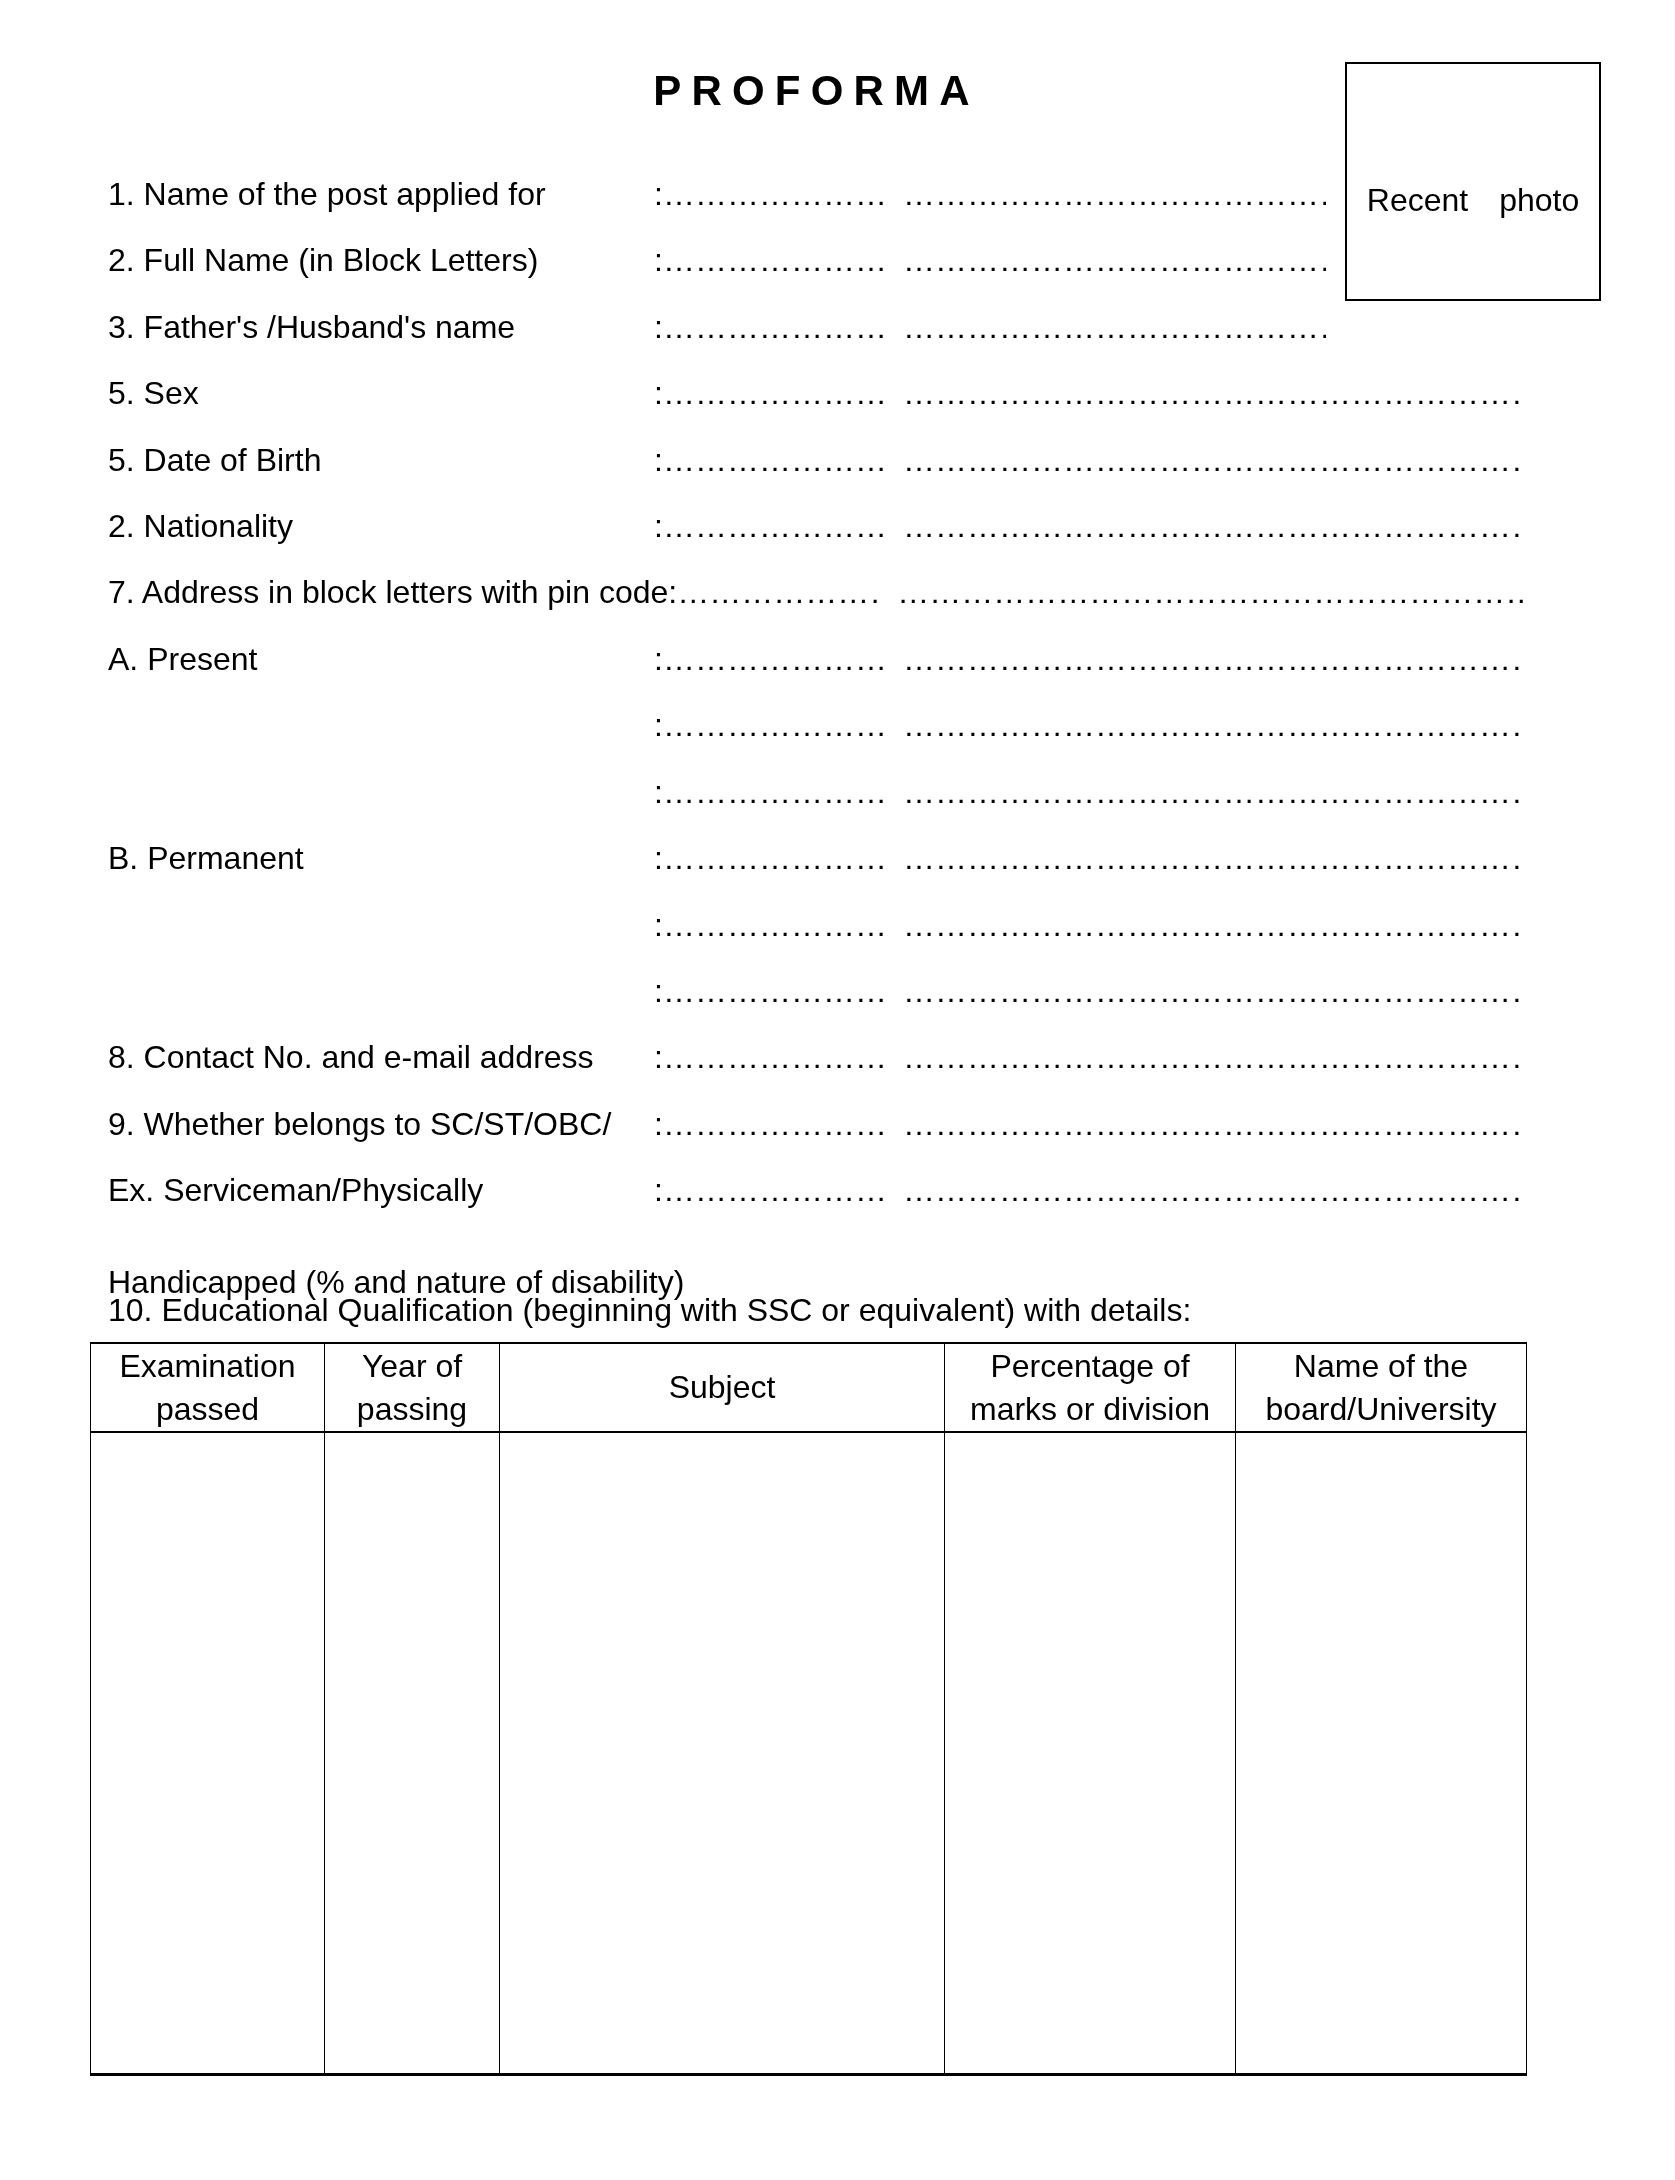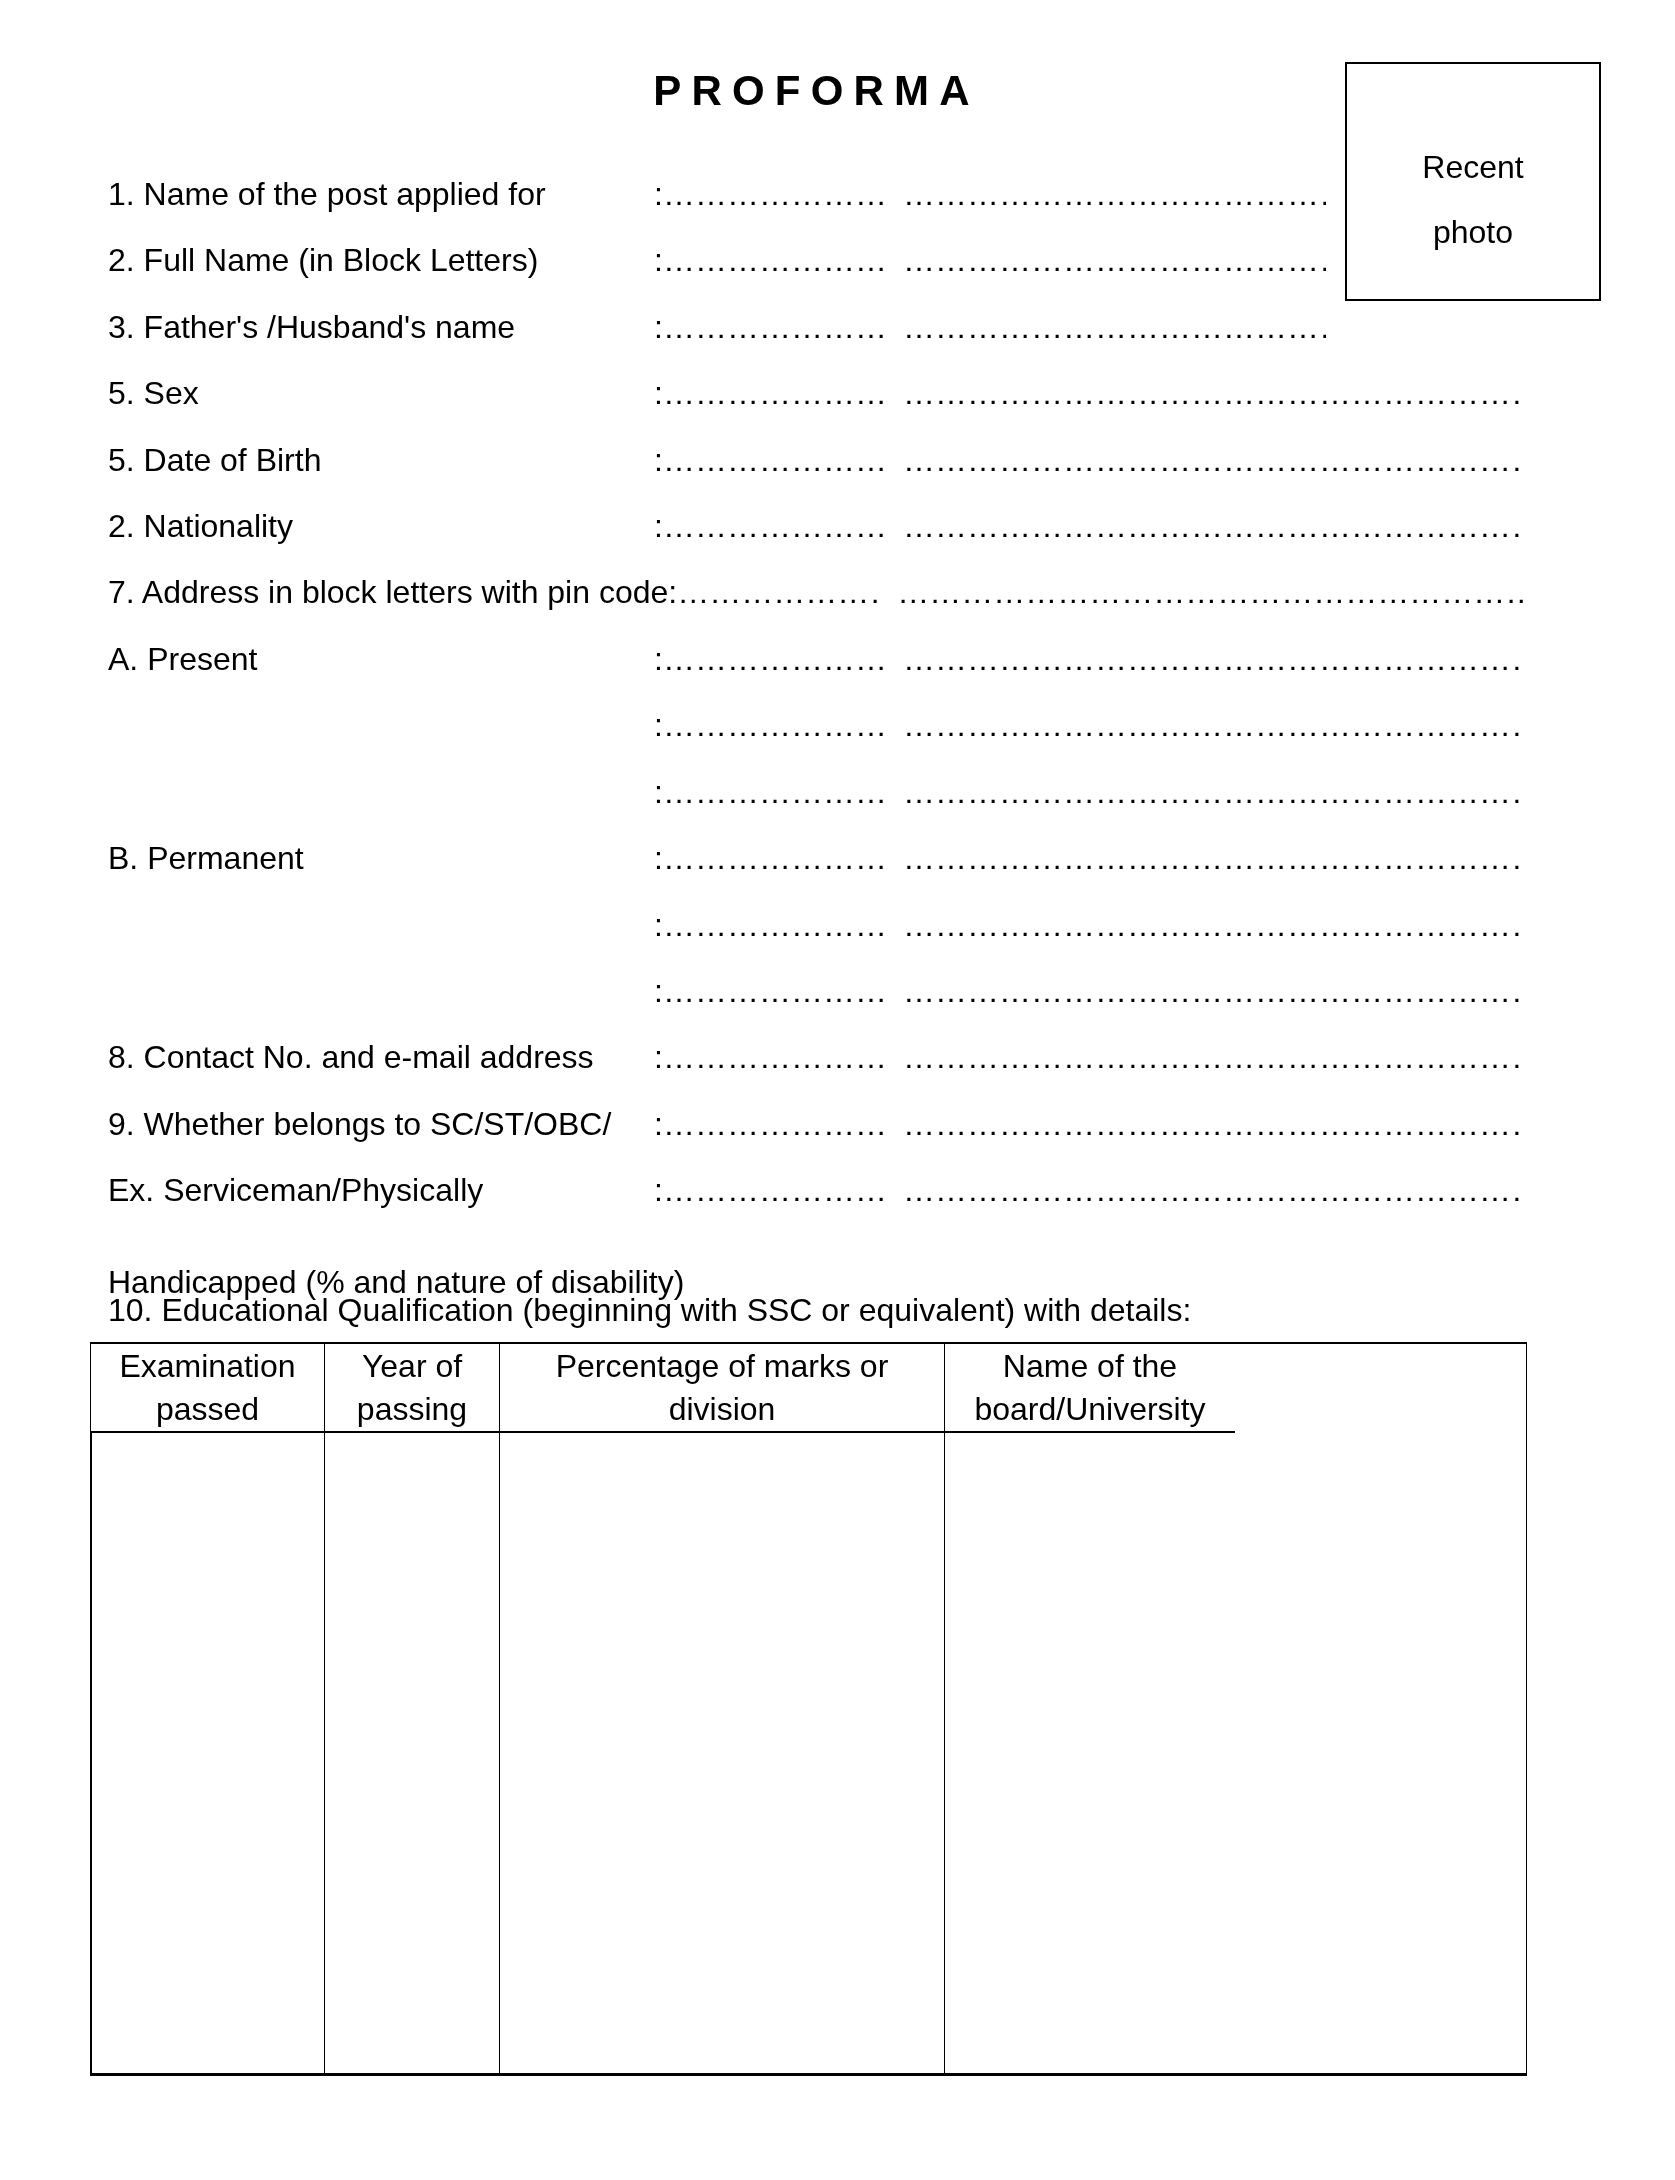--- a/index.html
+++ b/index.html
@@ -13,21 +13,21 @@
   }
   .doc-title {
     position:absolute; top:70px; left:108px; width:1417px;
     text-align:center; font-weight:bold; font-size:42px;
     letter-spacing:10.2px; line-height:41px; white-space:nowrap;
   }
   .photo-box {
     position:absolute; left:1345px; top:62px;
     width:256px; height:239px;
     border:2.6px solid #000; box-sizing:border-box;
-    display:flex; flex-direction:column; align-items:center;
+    display:flex; flex-direction:row; align-items:center;
     justify-content:center; padding-top:36px; gap:31px;
     background:#fff;
   }
   .photo-box span { line-height:34px; }
   .row {
     position:absolute; left:108px; right:151px; height:41px;
     display:flex; align-items:flex-end; white-space:nowrap;
     line-height:41px;
   }
   .lbl { flex:0 0 546px; width:546px; overflow:hidden; }
@@ -167,20 +167,21 @@
   </div>
 
   <div class="row auto noval" style="top:1290px">
     <span class="lbl">10. Educational Qualification (beginning with SSC or equivalent) with details:</span>
 
   </div>
 
   <div class="qual-table">
     <div class="th">Examination passed</div>
     <div class="th cell-sep">Year of passing</div>
+    <div class="th cell-sep">Subject</div>
     <div class="th cell-sep">Percentage of marks or division</div>
     <div class="th cell-sep">Name of the board/University</div>
     <div class="td"></div>
     <div class="td cell-sep"></div>
     <div class="td cell-sep"></div>
     <div class="td cell-sep"></div>
     <div class="td cell-sep"></div>
   </div>
 
 </div>

